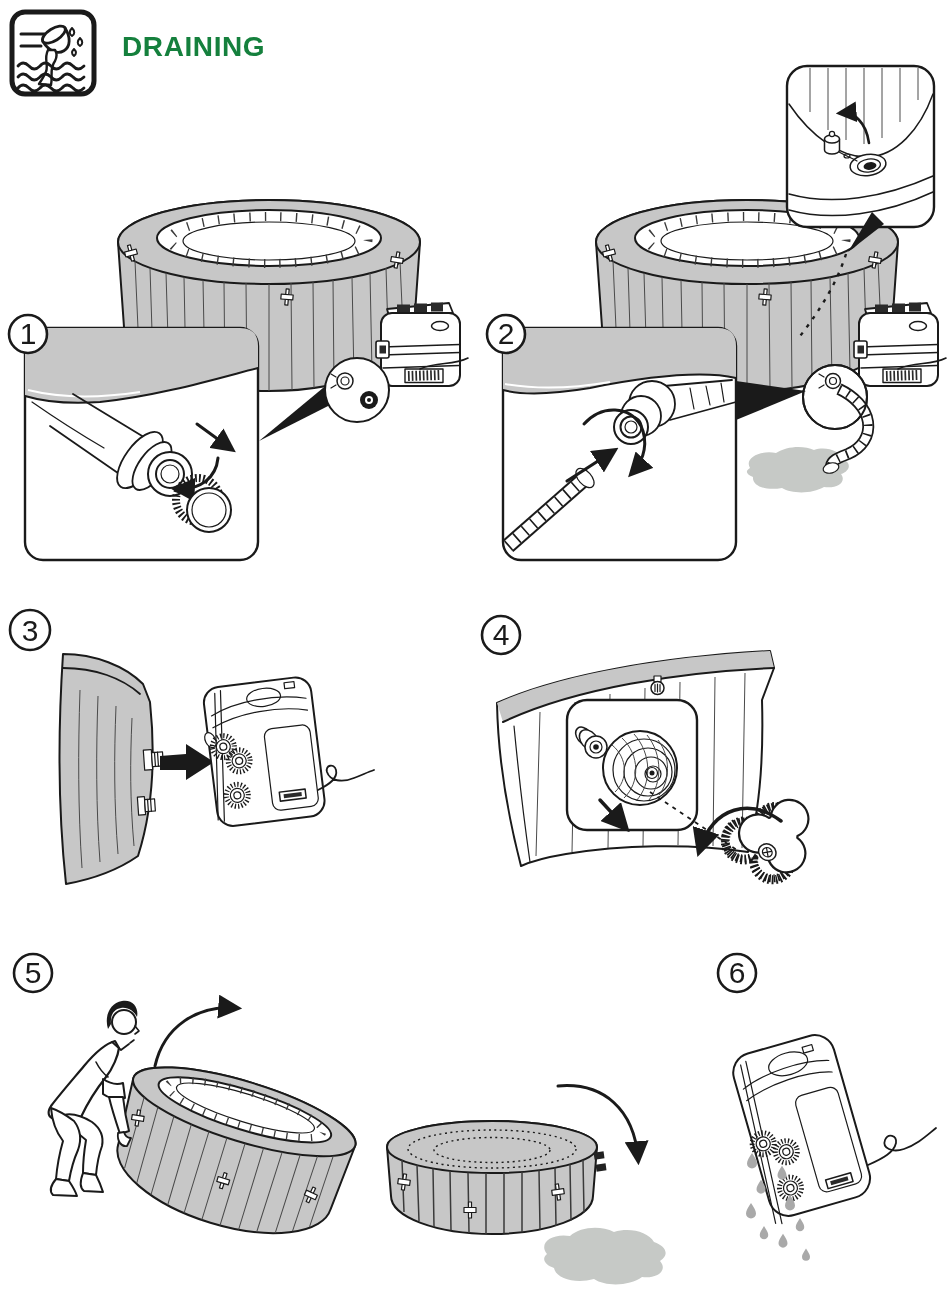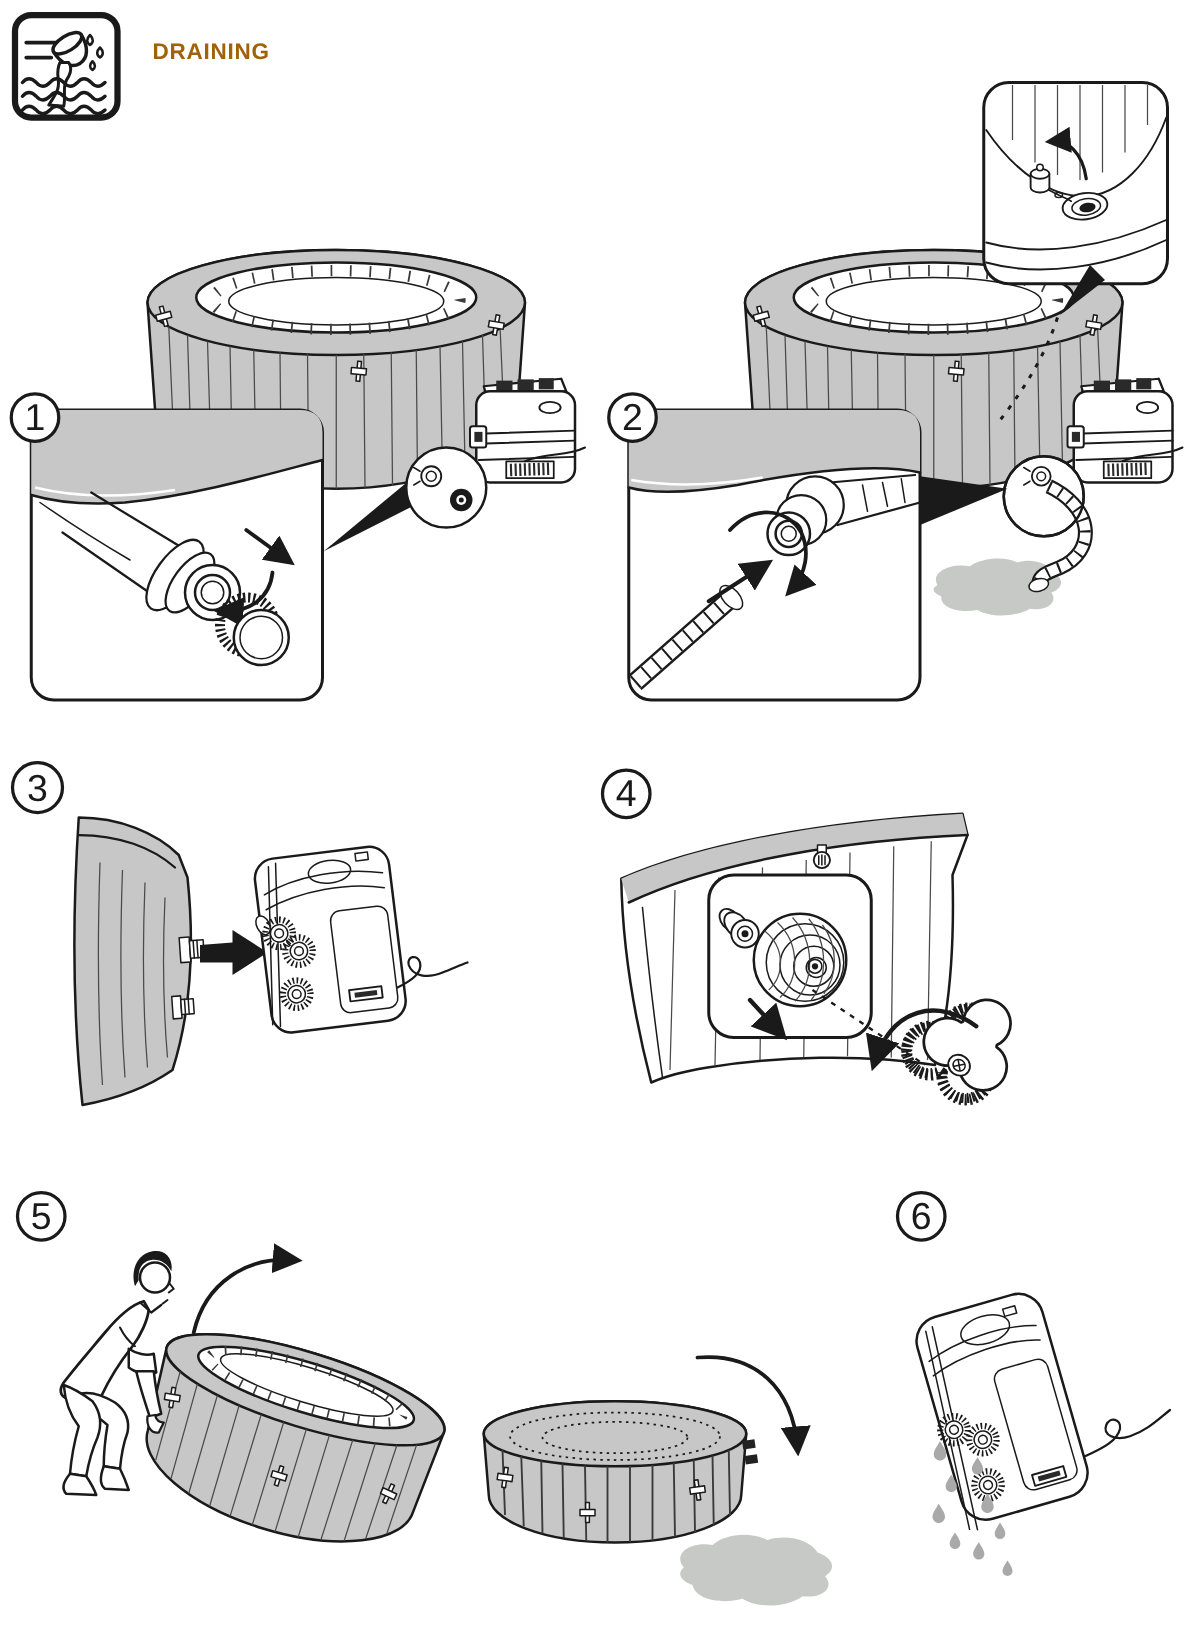--- a/index.html
+++ b/index.html
@@ -1,19 +1,19 @@
 <!DOCTYPE html>
 <html><head>
 <meta charset="utf-8">
 <style>
   html,body{margin:0;padding:0;background:#fff;}
   .page{position:relative;width:950px;height:1300px;background:#fff;overflow:hidden;
         font-family:"Liberation Sans",sans-serif;}
   .hdr{position:absolute;top:8px;left:8px;display:flex;align-items:flex-start;gap:24px;z-index:5;}
-  .hdr .t{font-weight:bold;font-size:18px;letter-spacing:.6px;color:#a16207;margin-top:23px;text-align:right;}
+  .hdr .t{font-weight:bold;font-size:28px;letter-spacing:.6px;color:#15803d;margin-top:23px;text-align:right;}
   svg{position:absolute;left:0;top:0;}
   .s{fill:none;stroke:#1a1a1a;stroke-width:2;stroke-linecap:round;stroke-linejoin:round;}
   .sw{fill:#fff;stroke:#1a1a1a;stroke-width:2;stroke-linecap:round;stroke-linejoin:round;}
   .sg{fill:#c7c7c7;stroke:#1a1a1a;stroke-width:2;stroke-linejoin:round;}
   .thin{stroke-width:1.2;}
   .t15{stroke-width:1.5;}
   .t18{stroke-width:1.8;}
   .pl{fill:none;stroke:#4a4a4a;stroke-width:1;}
   .pl2{fill:none;stroke:#3a3a3a;stroke-width:1.5;}
   .blk{fill:#1a1a1a;stroke:none;}

